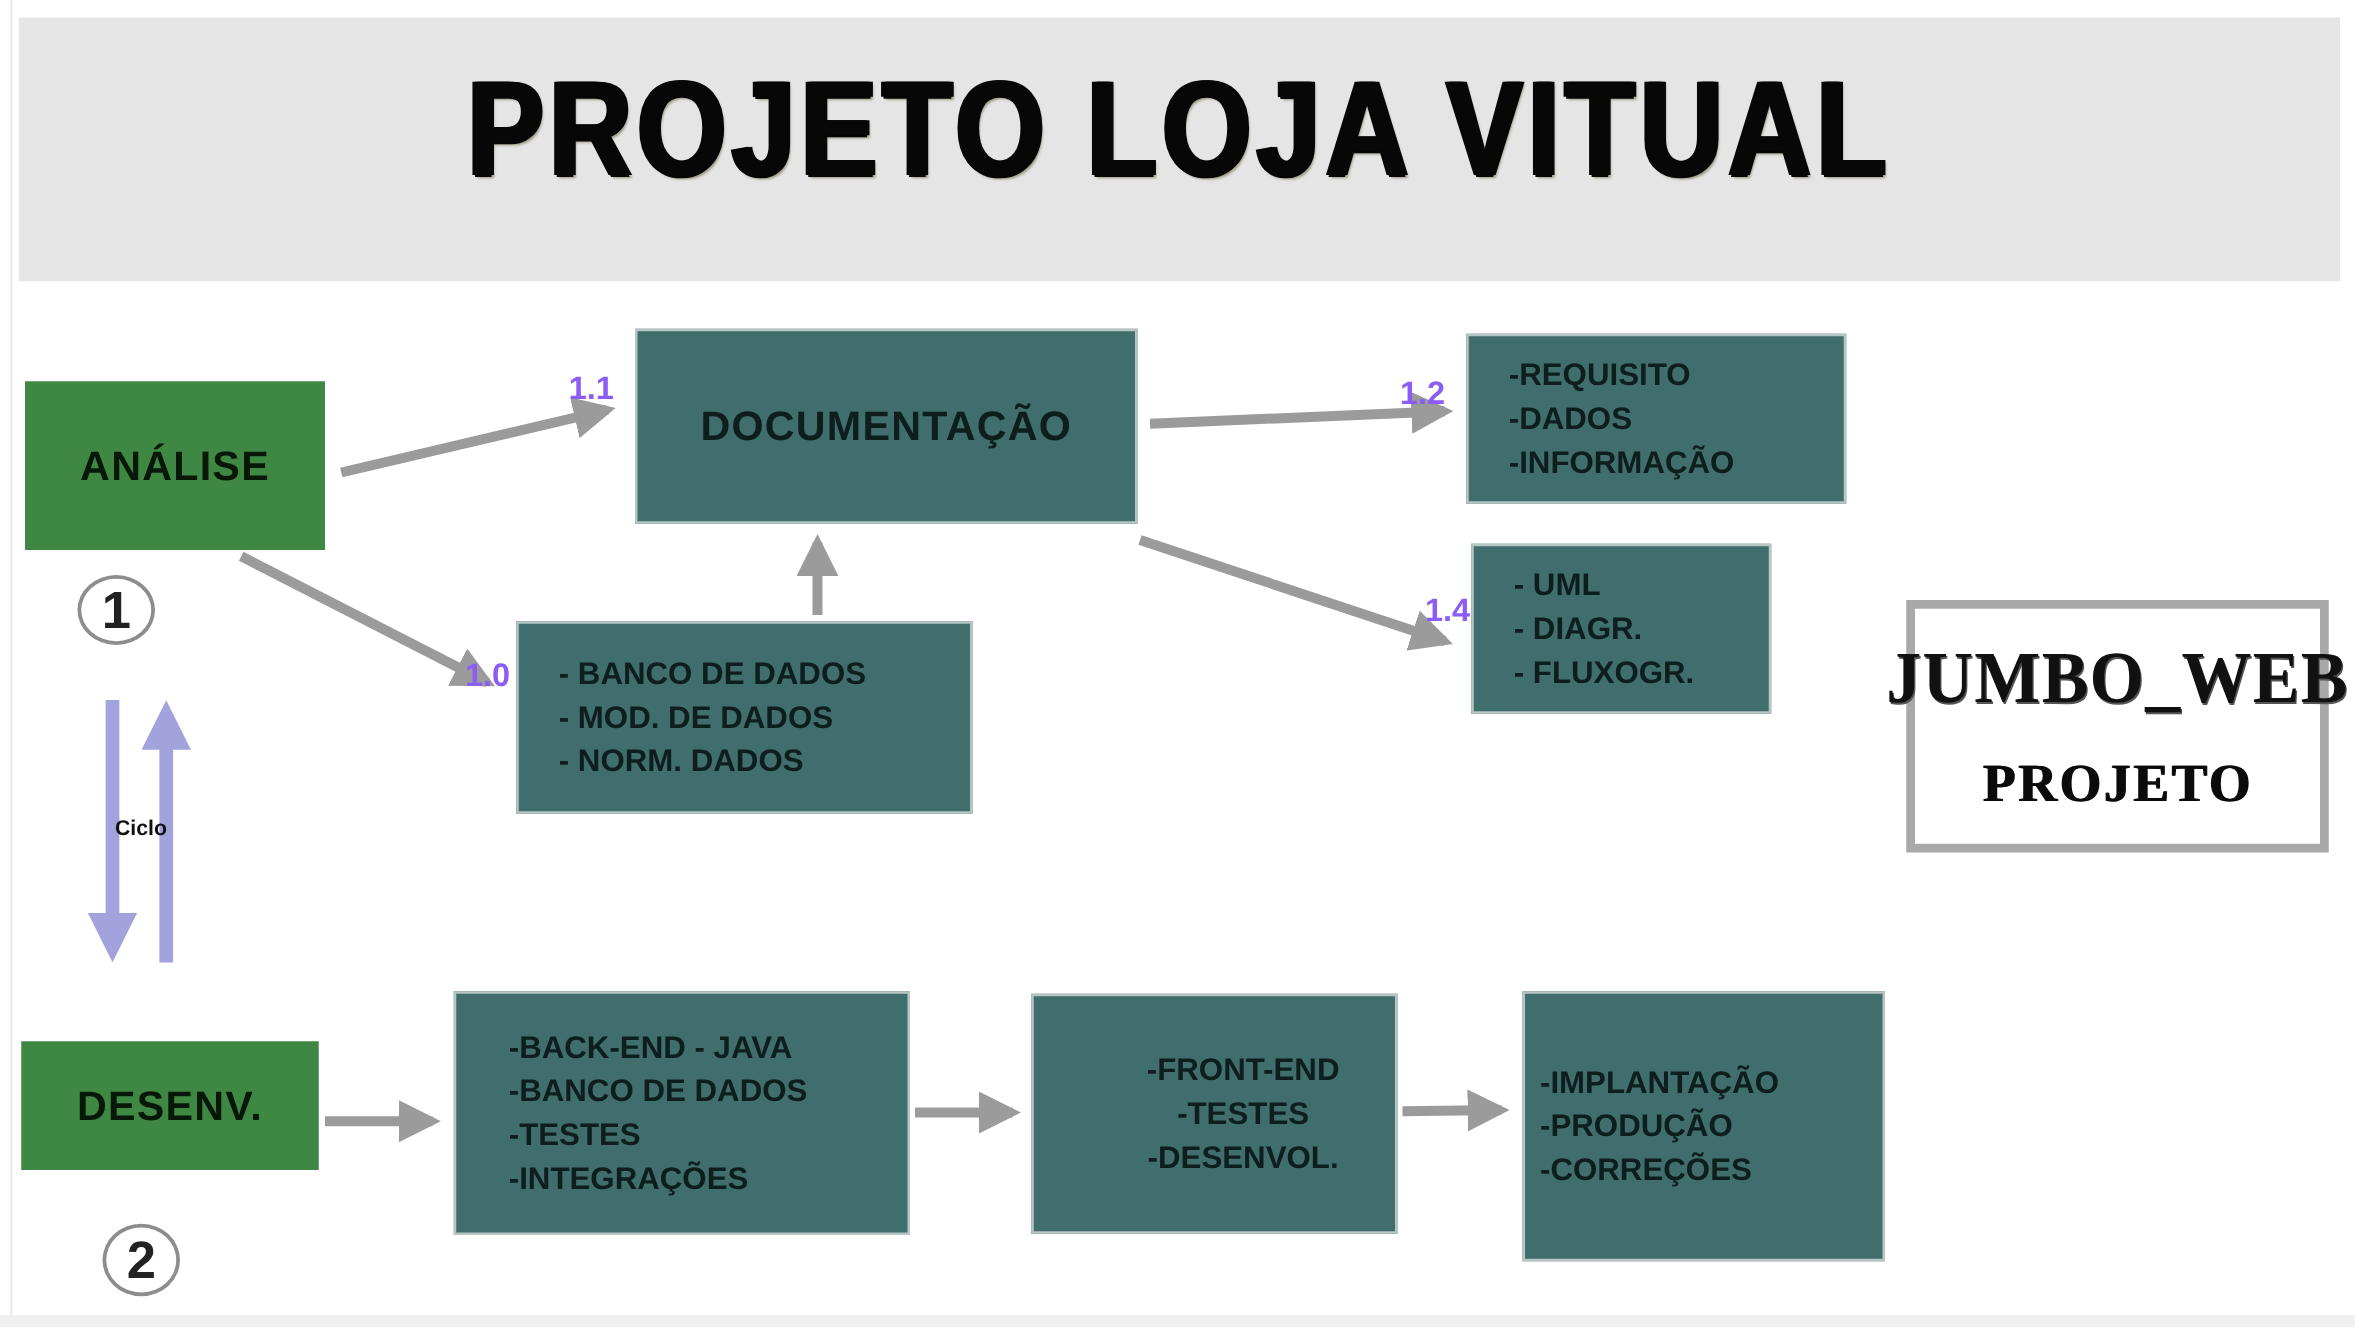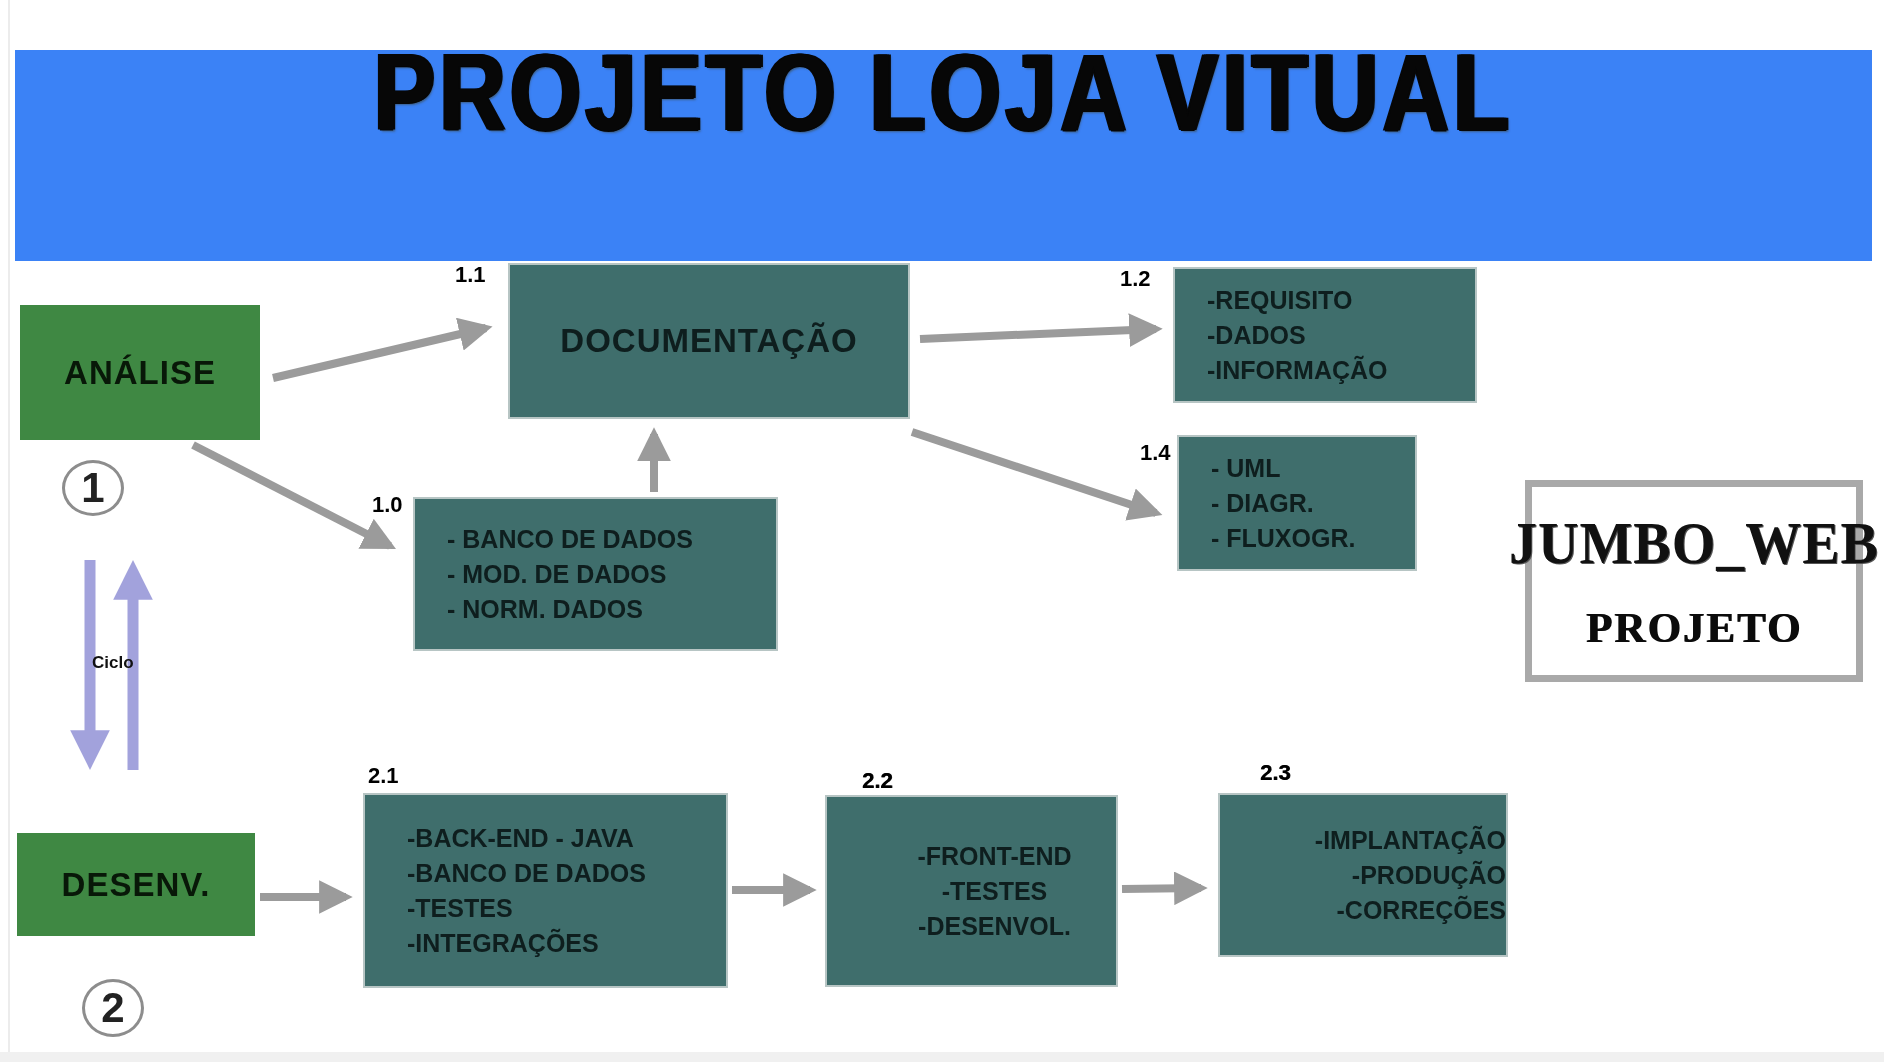--- a/index.html
+++ b/index.html
@@ -3,36 +3,36 @@
 <meta charset="utf-8">
 <style>
   html,body{margin:0;padding:0;background:#ffffff;}
   .stage{
     position:relative;width:1884px;height:1062px;overflow:hidden;
     background:#ffffff;font-family:"Liberation Sans",sans-serif;
   }
   
   .banner{
     position:absolute;left:15px;top:14px;width:1857px;height:211px;
-    background:#3b82f6;display:flex;justify-content:center;margin-top:36px;
+    background:#e5e5e5;display:flex;align-items:center;justify-content:center;
   }
   .banner h1{
     margin:0;padding-bottom:26px;
     font-size:92px;font-weight:900;letter-spacing:4px;color:#070707;
     transform:scaleY(1.18);
     text-shadow:2px 0 0 #070707,-2px 0 0 #070707,0 1px 0 #070707,2px 2px 2px rgba(60,50,0,.45);
     white-space:nowrap;
   }
   
   .box{position:absolute;box-sizing:border-box;display:flex;flex-direction:column;justify-content:center;}
   .green{background:#3F8843;color:#081808;}
   .teal{background:#3F6E6C;border:2px solid #b7c5c4;color:#0E1E1E;}
   .node-label{font-size:33px;font-weight:bold;text-align:center;letter-spacing:1px;}
   .lines div{font-weight:bold;font-size:25px;line-height:35px;white-space:nowrap;}
-  .num{position:absolute;font-size:22px;font-weight:bold;color:#000000;white-space:nowrap;}
+  .num{position:absolute;font-size:26px;font-weight:bold;color:#8b5cf6;white-space:nowrap;margin-top:33px;}
   .num.heavy{text-shadow:.6px 0 0 #161616;}
   
   .badge{
     position:absolute;box-sizing:border-box;border:3px solid #8d8d8d;border-radius:50%;
     background:#ffffff;display:flex;align-items:center;justify-content:center;
     font-size:42px;font-weight:bold;color:#222;
   }
   
   .cycle-label{position:absolute;left:92px;top:653px;font-size:17px;font-weight:bold;color:#111;}
   
@@ -140,20 +140,20 @@
   </div>
 
   <div class="num heavy" style="left:862px;top:768px;">2.2</div>
   <div class="box teal lines" style="left:825px;top:795px;width:293px;height:192px;padding-left:46px;align-items:center;">
     <div>-FRONT-END</div>
     <div>-TESTES</div>
     <div>-DESENVOL.</div>
   </div>
 
   <div class="num heavy" style="left:1260px;top:760px;">2.3</div>
-  <div class="box teal lines" style="left:1218px;top:793px;width:290px;height:164px;padding-left:12px;text-align:right;">
+  <div class="box teal lines" style="left:1218px;top:793px;width:290px;height:216px;padding-left:12px;">
     <div>-IMPLANTAÇÃO</div>
     <div>-PRODUÇÃO</div>
     <div>-CORREÇÕES</div>
   </div>
 
   <div class="footer-strip"></div>
 </div>
 
 </body></html>

